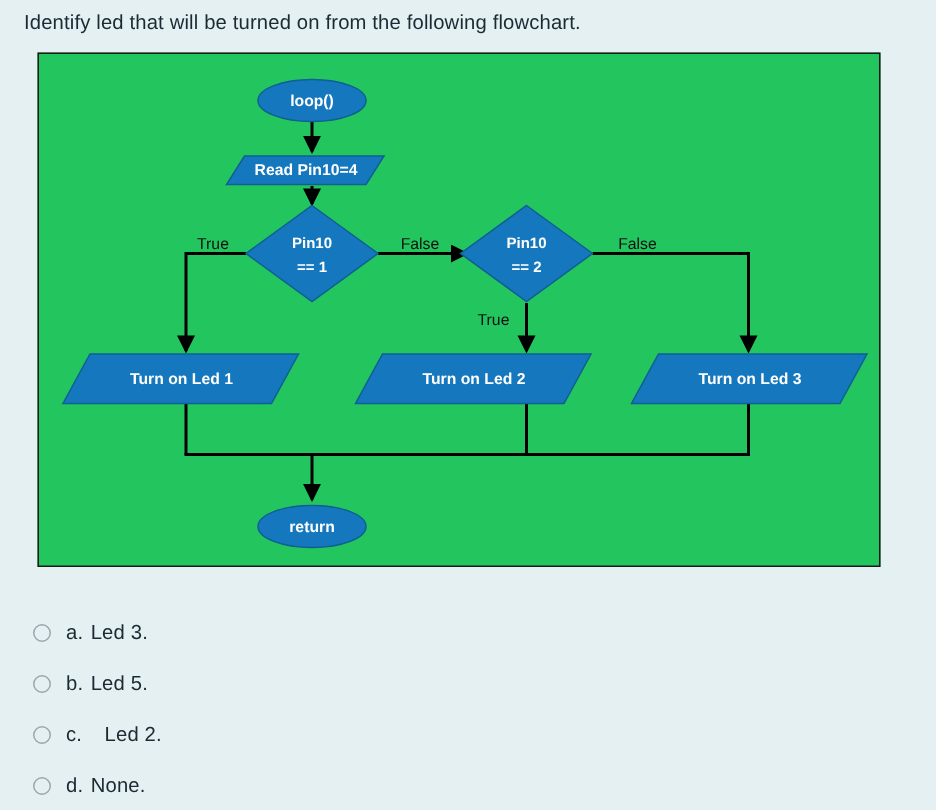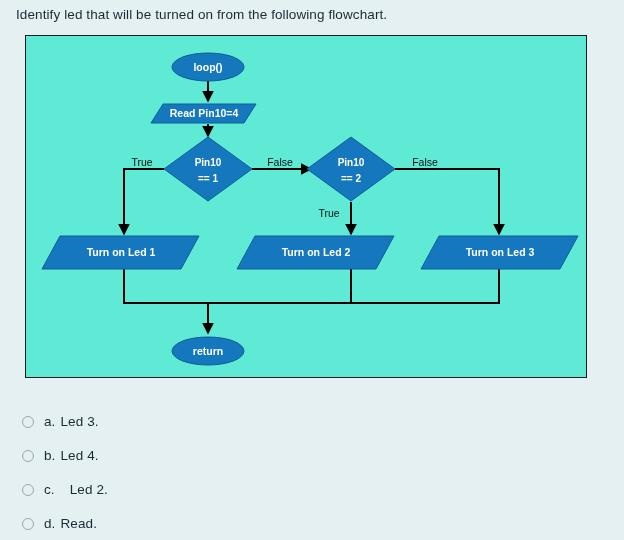--- a/index.html
+++ b/index.html
@@ -24,21 +24,21 @@
     color: #1b2a33;
     letter-spacing: 0.1px;
     white-space: nowrap;
   }
   .flowchart-frame {
     position: absolute;
     left: 25px;
     top: 35px;
     width: 562px;
     height: 343px;
-    background: #5eead4;
+    background: #22c55e;
     border: 1.5px solid #1a1a1a;
     box-sizing: border-box;
   }
   .fc-svg {
     position: absolute;
     left: 0;
     top: 0;
     width: 562px;
     height: 343px;
     display: block;
@@ -165,25 +165,25 @@
 
 <div class="options">
   <div class="option-row">
     <span class="radio-circle"></span>
     <span class="option-label">a.</span>
     <span class="option-label" style="margin-left:5px;text-align:right;">Led 3.</span>
   </div>
   <div class="option-row">
     <span class="radio-circle"></span>
     <span class="option-label">b.</span>
-    <span class="option-label" style="margin-left:5px;">Led 4.</span>
+    <span class="option-label" style="margin-left:5px;">Led 5.</span>
   </div>
   <div class="option-row">
     <span class="radio-circle"></span>
     <span class="option-label">c.</span>
     <span class="option-label" style="margin-left:15px;">Led 2.</span>
   </div>
   <div class="option-row">
     <span class="radio-circle"></span>
     <span class="option-label">d.</span>
-    <span class="option-label" style="margin-left:5px;">Read.</span>
+    <span class="option-label" style="margin-left:5px;">None.</span>
   </div>
 </div>
 
 </body></html>

